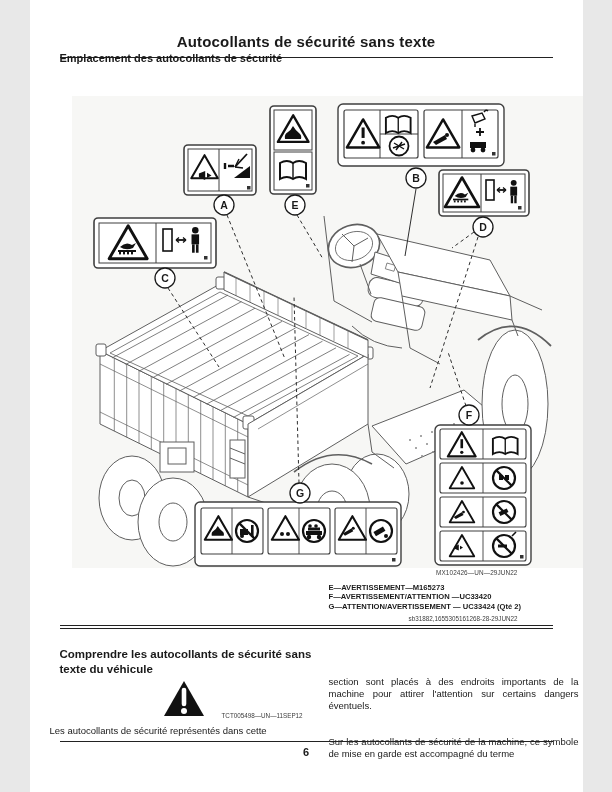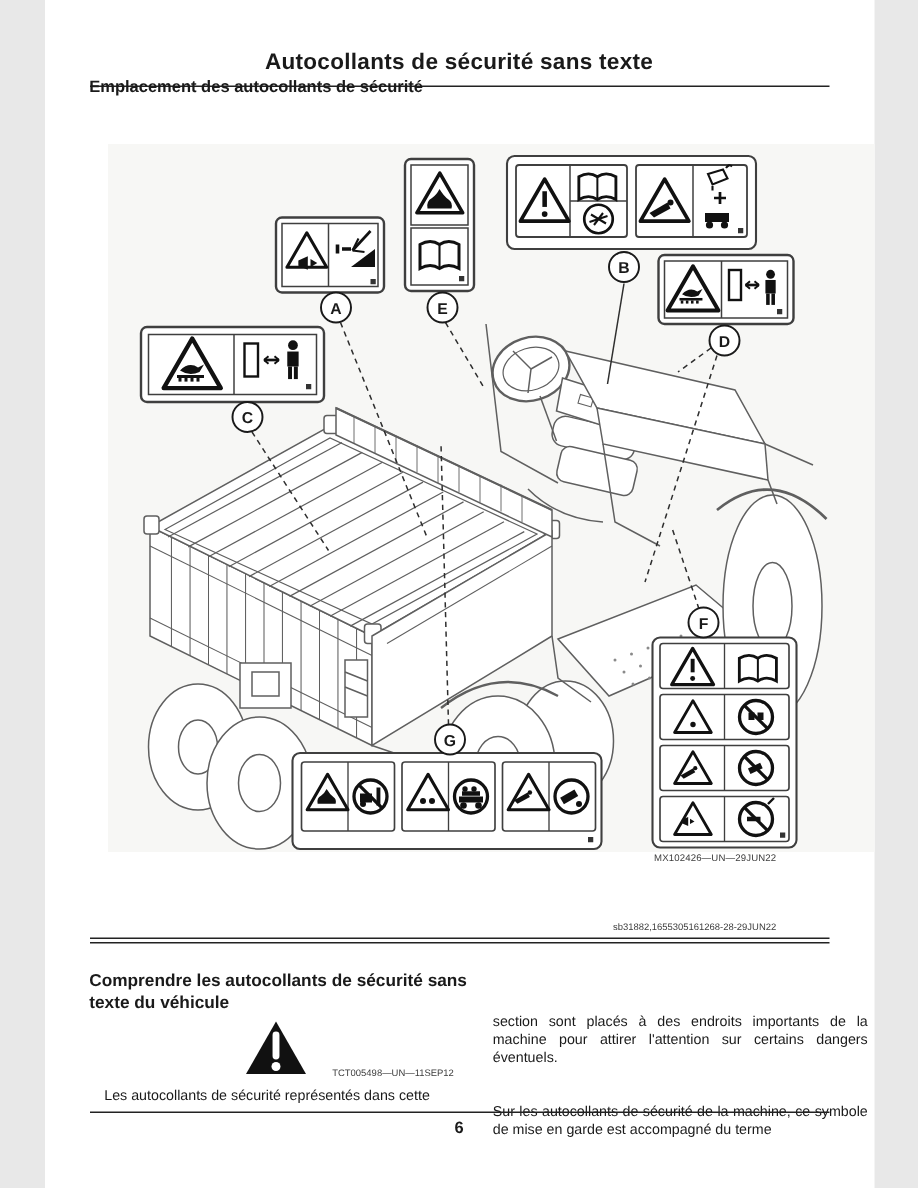--- a/index.html
+++ b/index.html
@@ -26,21 +26,21 @@
     position:absolute; left:30px; right:30px; top:625px; height:2px;
     border-top:1px solid #222; border-bottom:1px solid #222;
   }
   .sub-heading {
     position:absolute; left:30px; top:647px; width:252px;
     font-size:11.5px; font-weight:bold; line-height:14.5px;
   }
   .alert-figure { position:absolute; left:133px; top:680px; }
   .alert-code { position:absolute; left:192px; top:712px; font-size:6.3px; color:#3c3c3c; }
   .para { font-size:9.5px; line-height:12.2px; text-align:justify; }
-  .para-intro { position:absolute; left:40px; top:725px; width:252px; }
+  .para-intro { position:absolute; left:20px; top:725px; width:252px; }
   .right-col { position:absolute; left:299px; top:676px; width:250px; }
   .right-col .p2 { margin-top:23px; }
   .footer-rule { position:absolute; left:30px; right:30px; top:741px; border-top:1px solid #222; }
   .page-number { position:absolute; left:0; right:0; top:746px; text-align:center; font-size:11px; font-weight:bold; }
   svg text.callout {
     font-family:"Liberation Sans", sans-serif; font-size:10.5px; font-weight:bold;
     text-anchor:middle; fill:#1a1a1a; stroke:none;
   }
 </style>
 </head>
@@ -428,20 +428,25 @@
       <g>
             <circle cx="228" cy="397" r="10" fill="#fff" stroke="#1a1a1a" stroke-width="1.3"></circle>
             <text class="callout" x="228" y="401">G</text>
           </g>
     </g>
   </svg>
   </div>
 
   <div class="figure-code">MX102426—UN—29JUN22</div>
 
+  <div class="legend right">
+    <div>E—AVERTISSEMENT—M165273</div>
+    <div>F—AVERTISSEMENT/ATTENTION —UC33420</div>
+    <div>G—ATTENTION/AVERTISSEMENT — UC33424 (Qté 2)</div>
+  </div>
 
   <div class="doc-code">sb31882,1655305161268-28-29JUN22</div>
   <div class="section-divider"></div>
 
   <div class="sub-heading">Comprendre les autocollants de sécurité sans texte du véhicule</div>
 
   <div class="alert-figure">
     <svg width="42" height="38" viewBox="0 0 42 38">
       <path d="M21 1 L41 36 L1 36 Z" fill="#111" stroke="none"></path>
       <path d="M21 10 L21 24" stroke="#fff" stroke-width="4.6" stroke-linecap="round"></path>

